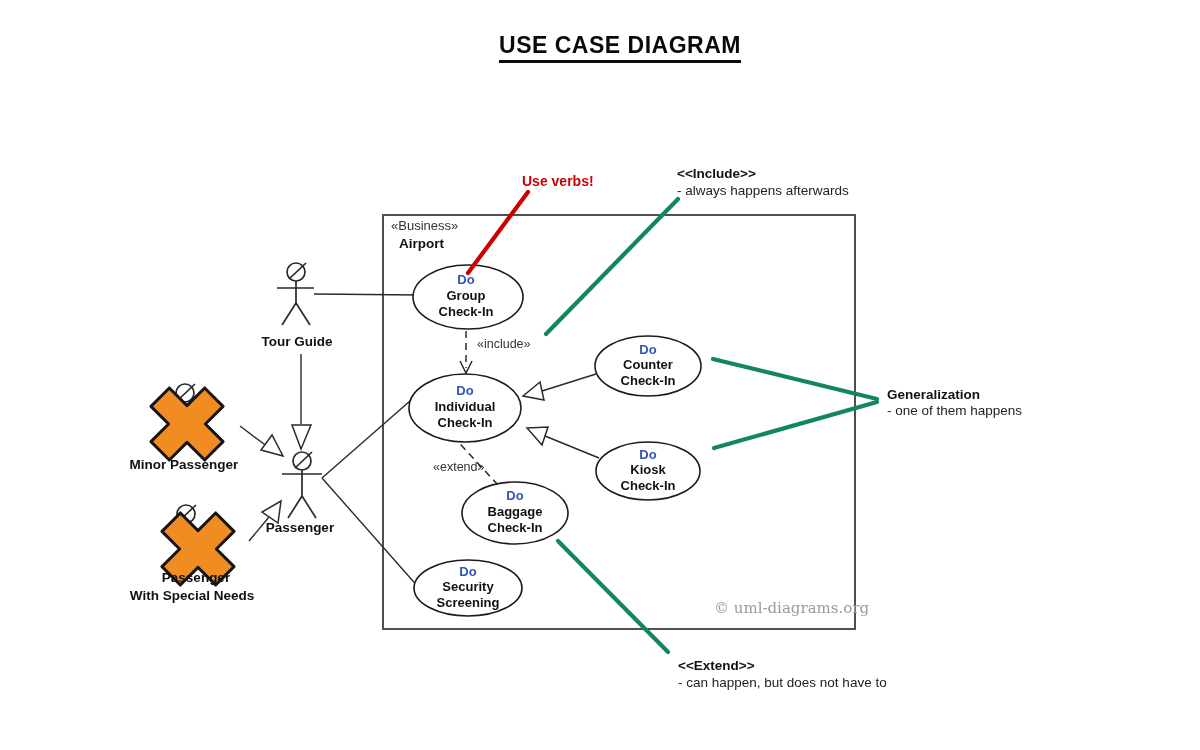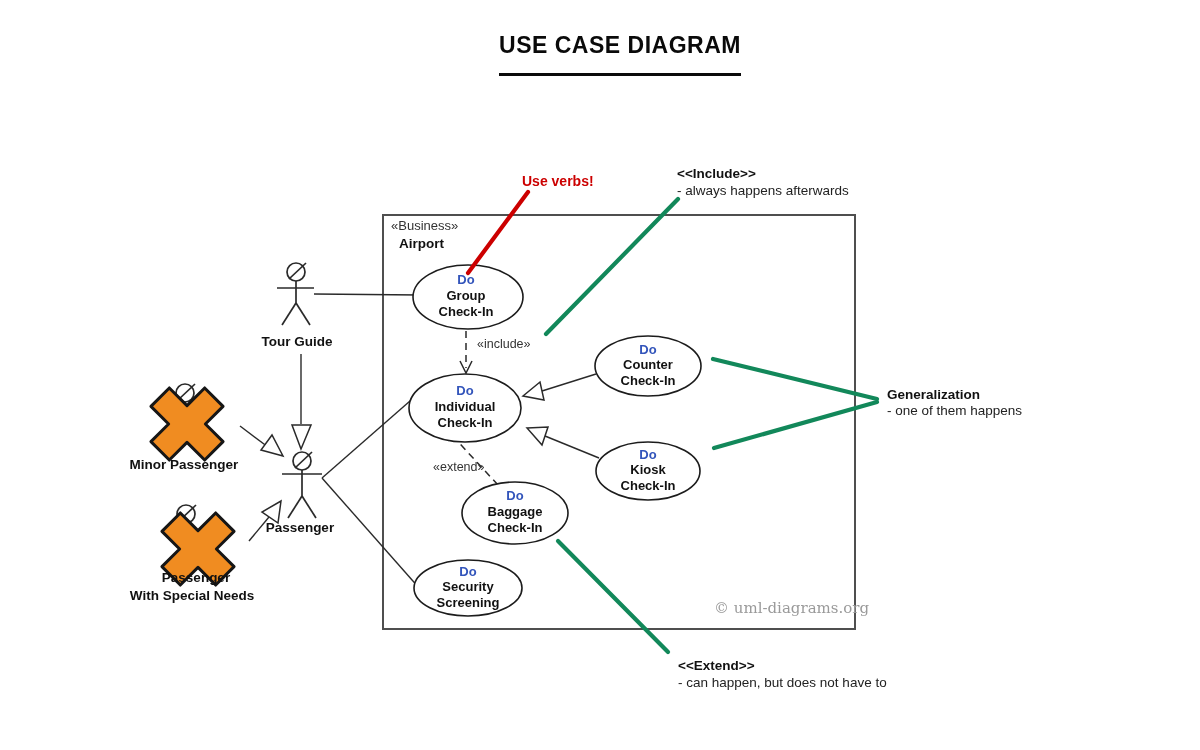--- a/index.html
+++ b/index.html
@@ -6,21 +6,21 @@
   html,body { background:#ffffff; }
   #stage {
     position:relative; width:1200px; height:750px; background:#ffffff;
     font-family:"Liberation Sans", sans-serif; overflow:hidden;
   }
   #title-wrap {
     position:absolute; left:440px; top:32px; width:360px; text-align:center;
   }
   #title-wrap span {
     display:inline-block; font-size:23px; font-weight:bold; color:#0a0a0a;
-    letter-spacing:.5px; border-bottom:3px solid #0a0a0a; padding-bottom:14px;
+    letter-spacing:.5px; border-bottom:3px solid #0a0a0a; padding-bottom:1px;
   }
   svg { position:absolute; left:0; top:0; }
   svg text { font-family:"Liberation Sans", sans-serif; }
   .uc-shape { fill:#ffffff; stroke:#1c1c1c; stroke-width:1.6; }
   .uc-verb  { font-size:13px; font-weight:bold; fill:#3355BB; text-anchor:middle; }
   .uc-line  { font-size:13px; font-weight:bold; fill:#111111; text-anchor:middle; }
   .actor-stroke { stroke:#2a2a2a; stroke-width:1.7; fill:none; }
   .actor-head { fill:#ffffff; stroke:#2a2a2a; stroke-width:1.7; }
   .actor-label { font-size:13.5px; font-weight:bold; fill:#111111; text-anchor:middle; }
   .conn { stroke:#2a2a2a; stroke-width:1.4; fill:none; }

